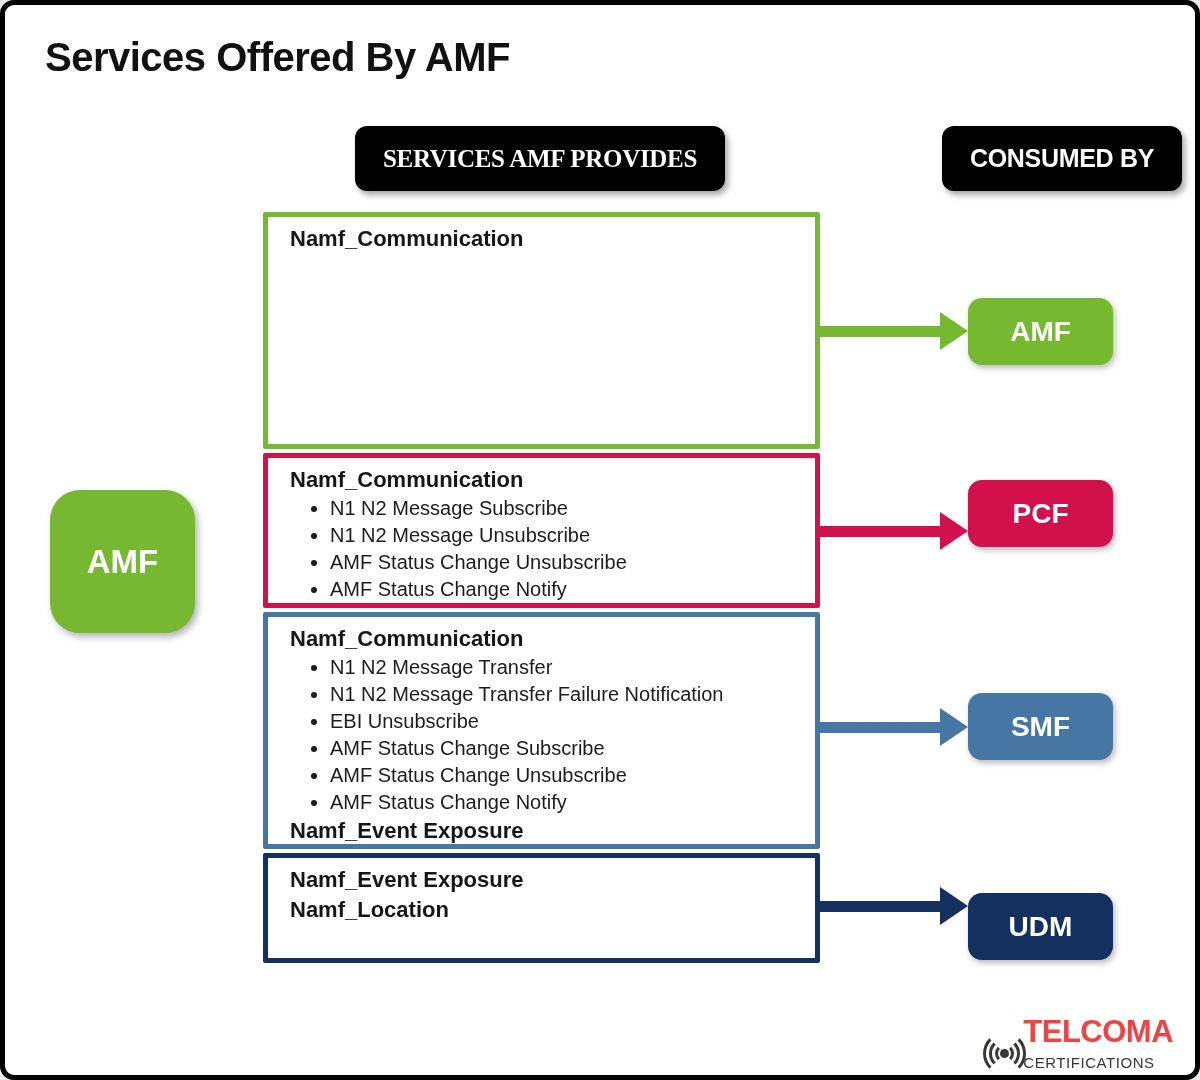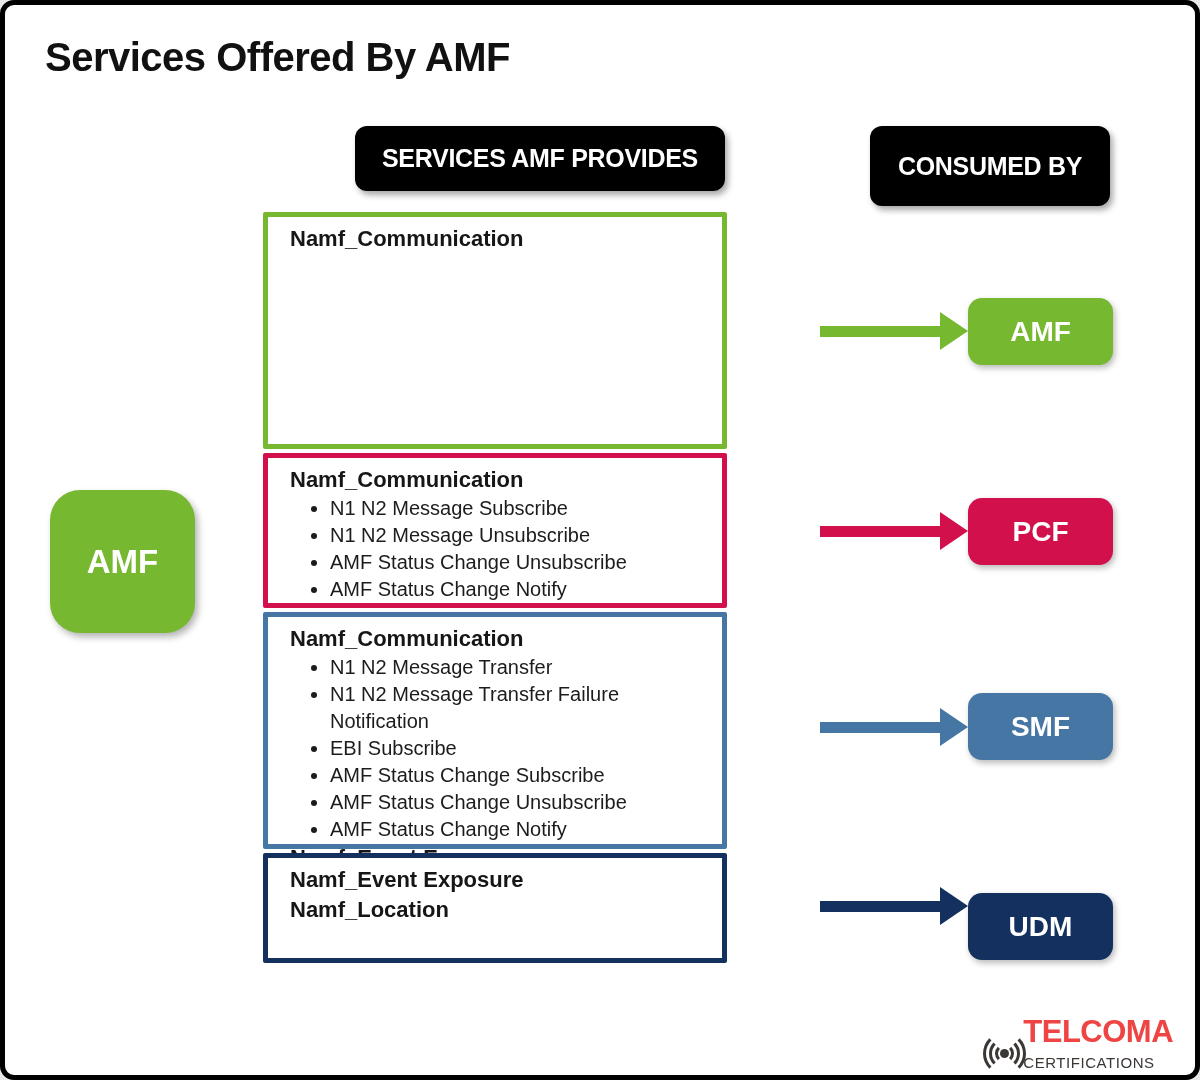--- a/index.html
+++ b/index.html
@@ -12,30 +12,30 @@
   .page-title{
     position:absolute;left:40px;top:30px;margin:0;
     font-size:40px;font-weight:700;letter-spacing:-0.5px;color:#111;
   }
   .badge{
     position:absolute;background:#000;color:#fff;border-radius:12px;
     display:flex;align-items:center;justify-content:center;
     font-weight:700;font-size:25px;letter-spacing:-0.3px;
     box-shadow:3px 4px 6px rgba(0,0,0,0.35);
   }
-  .badge.provides{left:350px;top:121px;width:370px;height:65px;}
-  .badge.consumed{left:865px;top:121px;width:240px;height:80px;}
+  .badge.provides{left:350px;top:121px;width:370px;height:65px;font-family:Liberation Serif, serif;}
+  .badge.consumed{left:937px;top:121px;width:240px;height:65px;}
   .source-node{
     position:absolute;left:45px;top:485px;width:145px;height:143px;
     border-radius:30px;display:flex;align-items:center;justify-content:center;
     color:#fff;font-size:33px;font-weight:700;
     box-shadow:3px 4px 7px rgba(0,0,0,0.3);
   }
   .service-box{
-    position:absolute;left:258px;width:464px;background:#fff;
+    position:absolute;left:258px;width:557px;background:#fff;
     border:5px solid #888;border-radius:2px;padding:7px 10px 6px 22px;
   }
   .service-box.s1{top:207px;height:237px;}
   .service-box.s2{top:448px;height:155px;}
   .service-box.s3{top:607px;height:237px;}
   .service-box.s4{top:848px;height:110px;}
   .svc-heading{font-size:22px;line-height:30px;font-weight:700;color:#161616;}
   .service-box ul{margin:0;padding:0 0 0 40px;list-style:disc;}
   .service-box li{font-size:20px;line-height:27px;color:#1c1c1c;}
   .arrow{position:absolute;left:815px;width:148px;height:38px;}
@@ -45,21 +45,21 @@
     border-top:19px solid transparent;border-bottom:19px solid transparent;
     border-left:28px solid #888;
   }
   .arrow.a1{top:307px;} .arrow.a2{top:507px;} .arrow.a3{top:703px;} .arrow.a4{top:882px;}
   .consumer{
     position:absolute;left:963px;width:145px;height:67px;border-radius:14px;
     display:flex;align-items:center;justify-content:center;
     color:#fff;font-size:28px;font-weight:700;
     box-shadow:2px 3px 6px rgba(0,0,0,0.28);
   }
-  .consumer.c1{top:293px;} .consumer.c2{top:493px;} .consumer.c3{top:688px;} .consumer.c4{top:868px;margin-top:20px;}
+  .consumer.c1{top:293px;} .consumer.c2{top:475px;} .consumer.c3{top:688px;} .consumer.c4{top:868px;margin-top:20px;}
   .logo{position:absolute;left:970px;top:1012px;display:flex;align-items:center;gap:4px;}
   .logo-icon{position:relative;width:58px;height:52px;}
   .logo-dot{position:absolute;left:25px;top:22px;width:9px;height:9px;border-radius:50%;background:#3b3734;}
   .arc{position:absolute;border:3px solid transparent;border-radius:50%;}
   .arc.l1{left:20px;top:17px;width:19px;height:19px;border-left-color:#3b3734;}
   .arc.l2{left:14px;top:11px;width:31px;height:31px;border-left-color:#3b3734;}
   .arc.l3{left:8px;top:5px;width:43px;height:43px;border-left-color:#3b3734;}
   .arc.r1{left:20px;top:17px;width:19px;height:19px;border-right-color:#3b3734;}
   .arc.r2{left:14px;top:11px;width:31px;height:31px;border-right-color:#3b3734;}
   .arc.r3{left:8px;top:5px;width:43px;height:43px;border-right-color:#3b3734;}
@@ -91,21 +91,21 @@
       <li>AMF Status Change Unsubscribe</li>
       <li>AMF Status Change Notify</li>
     </ul>
   </div>
 
   <div class="service-box s3" style="border-color: rgb(70, 119, 164);">
     <div class="svc-heading">Namf_Communication</div>
     <ul>
       <li>N1 N2 Message Transfer</li>
       <li>N1 N2 Message Transfer Failure Notification</li>
-      <li>EBI Subscribe</li>
+      <li>EBI Unsubscribe</li>
       <li>AMF Status Change Subscribe</li>
       <li>AMF Status Change Unsubscribe</li>
       <li>AMF Status Change Notify</li>
     </ul>
     <div class="svc-heading">Namf_Event Exposure</div>
   </div>
 
   <div class="service-box s4" style="border-color: rgb(19, 48, 94);">
     <div class="svc-heading">Namf_Event Exposure</div>
     <div class="svc-heading">Namf_Location</div>

